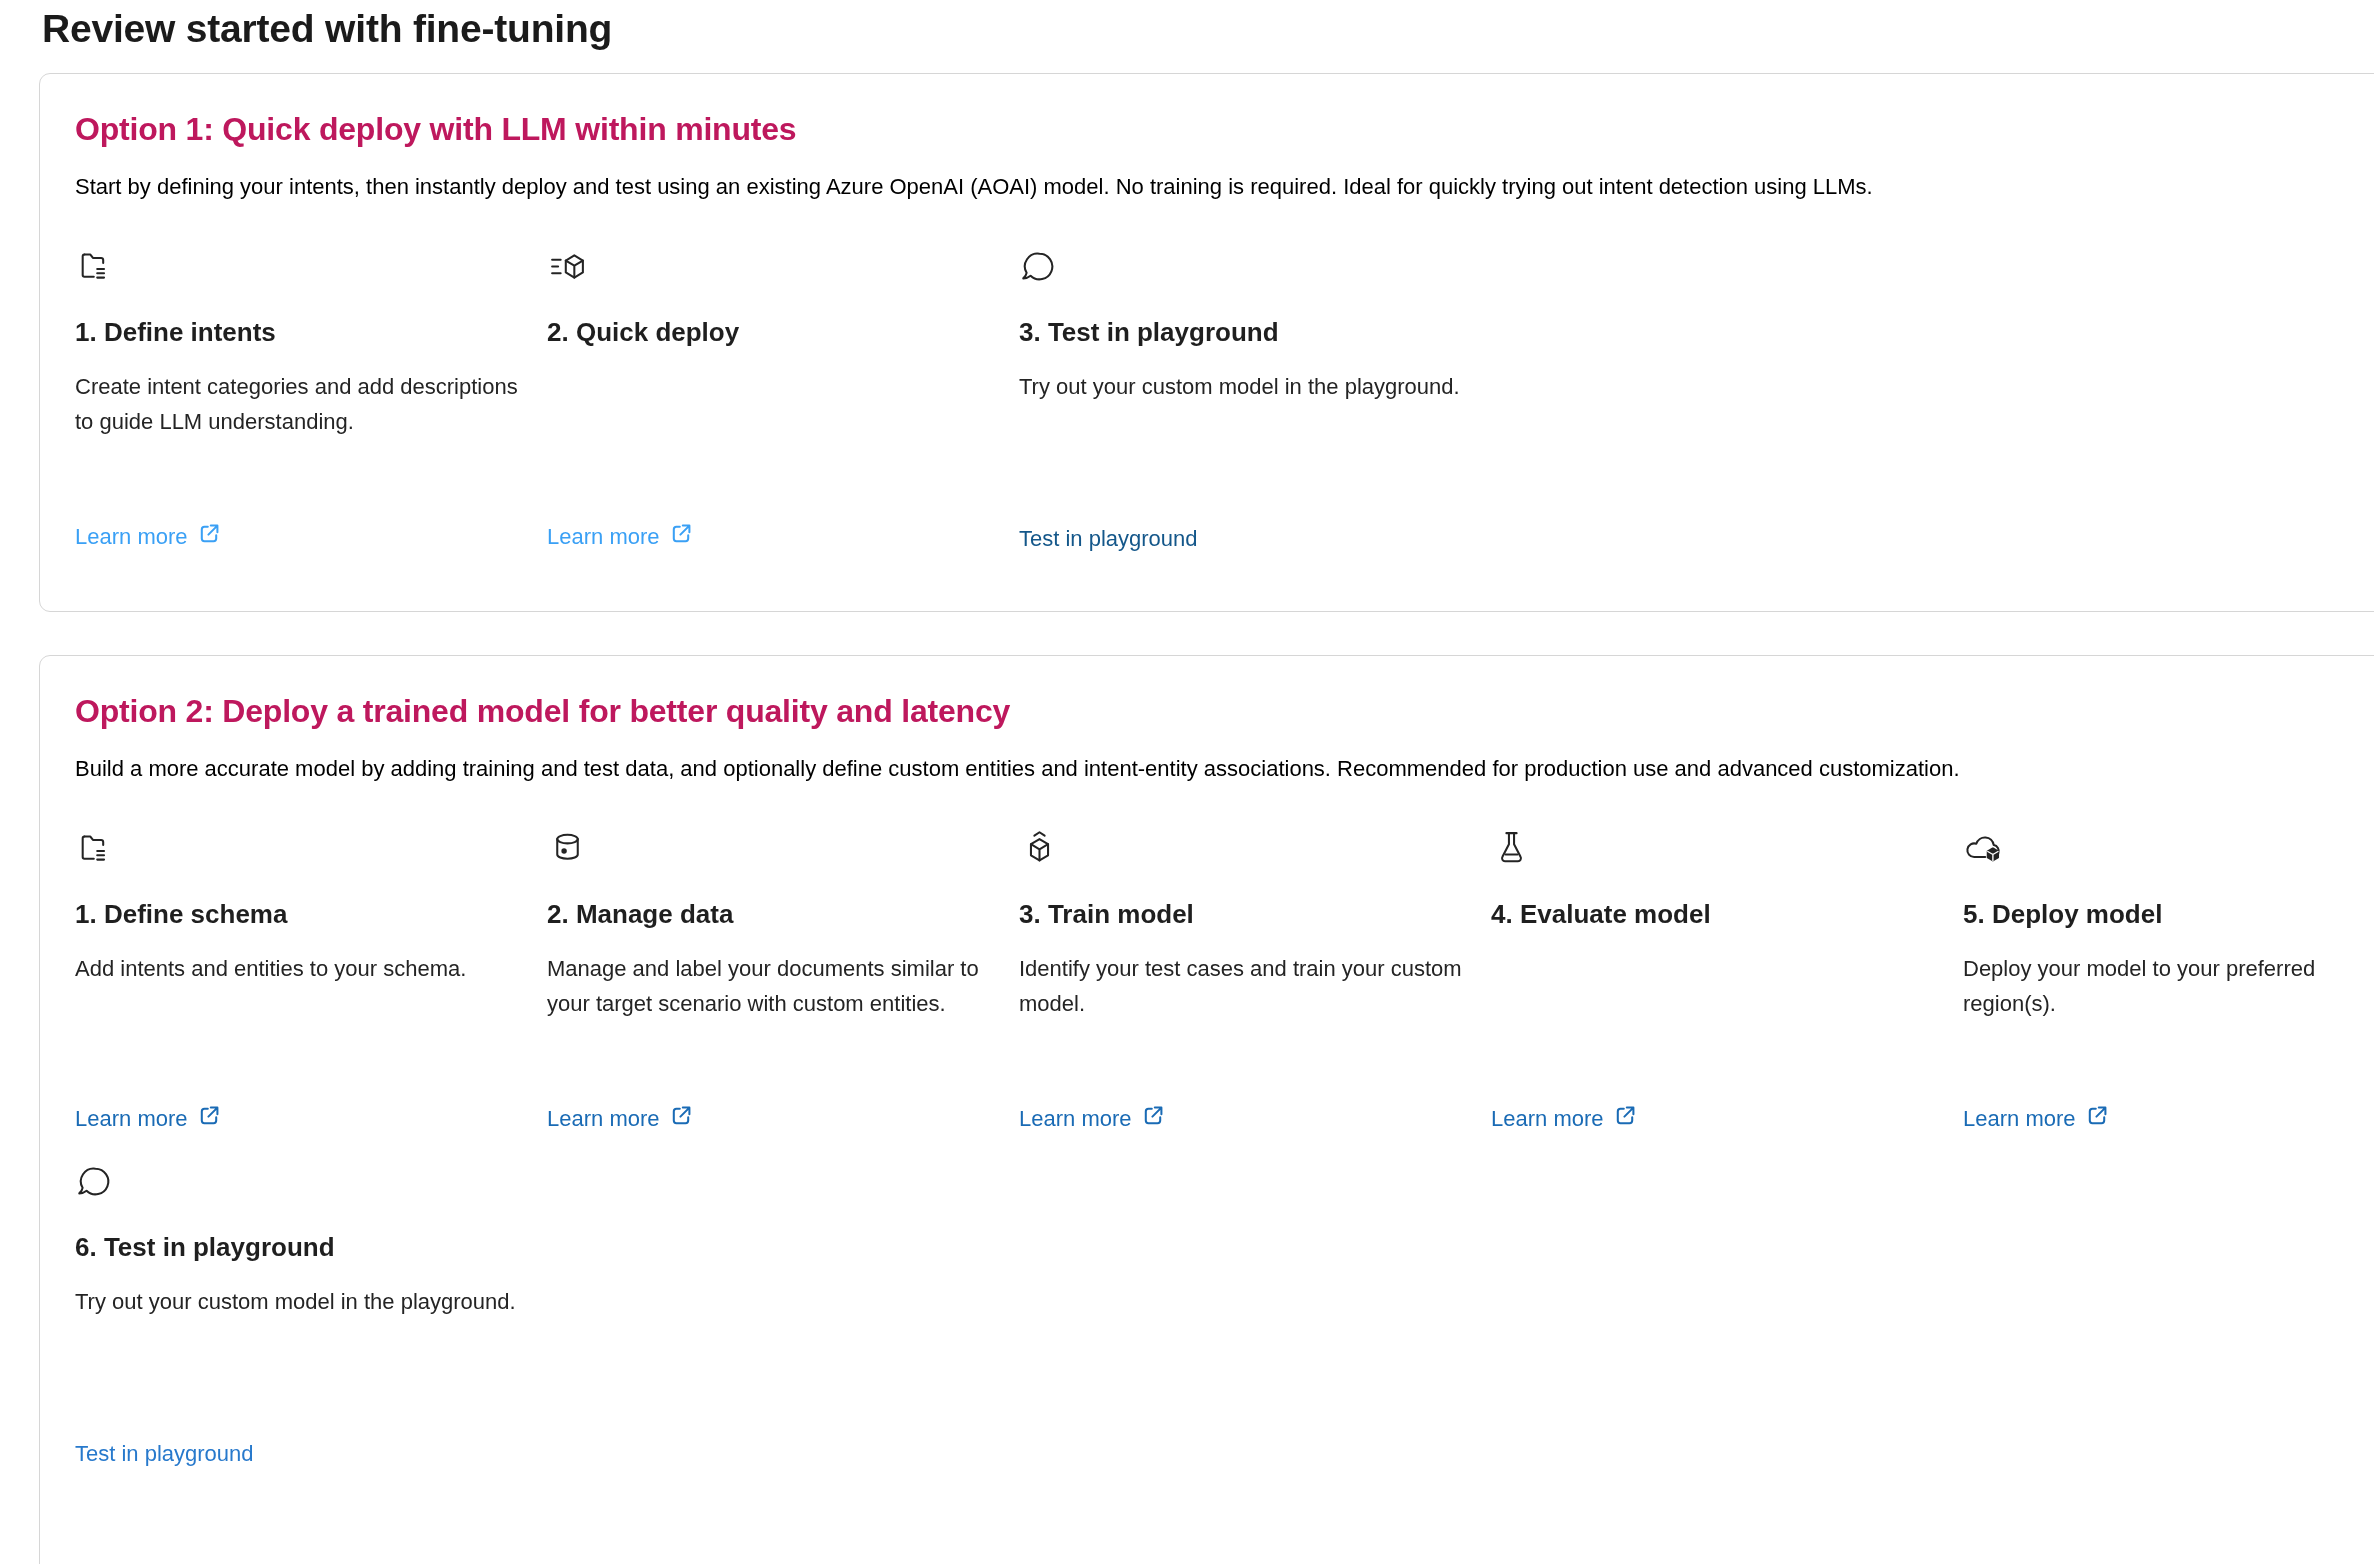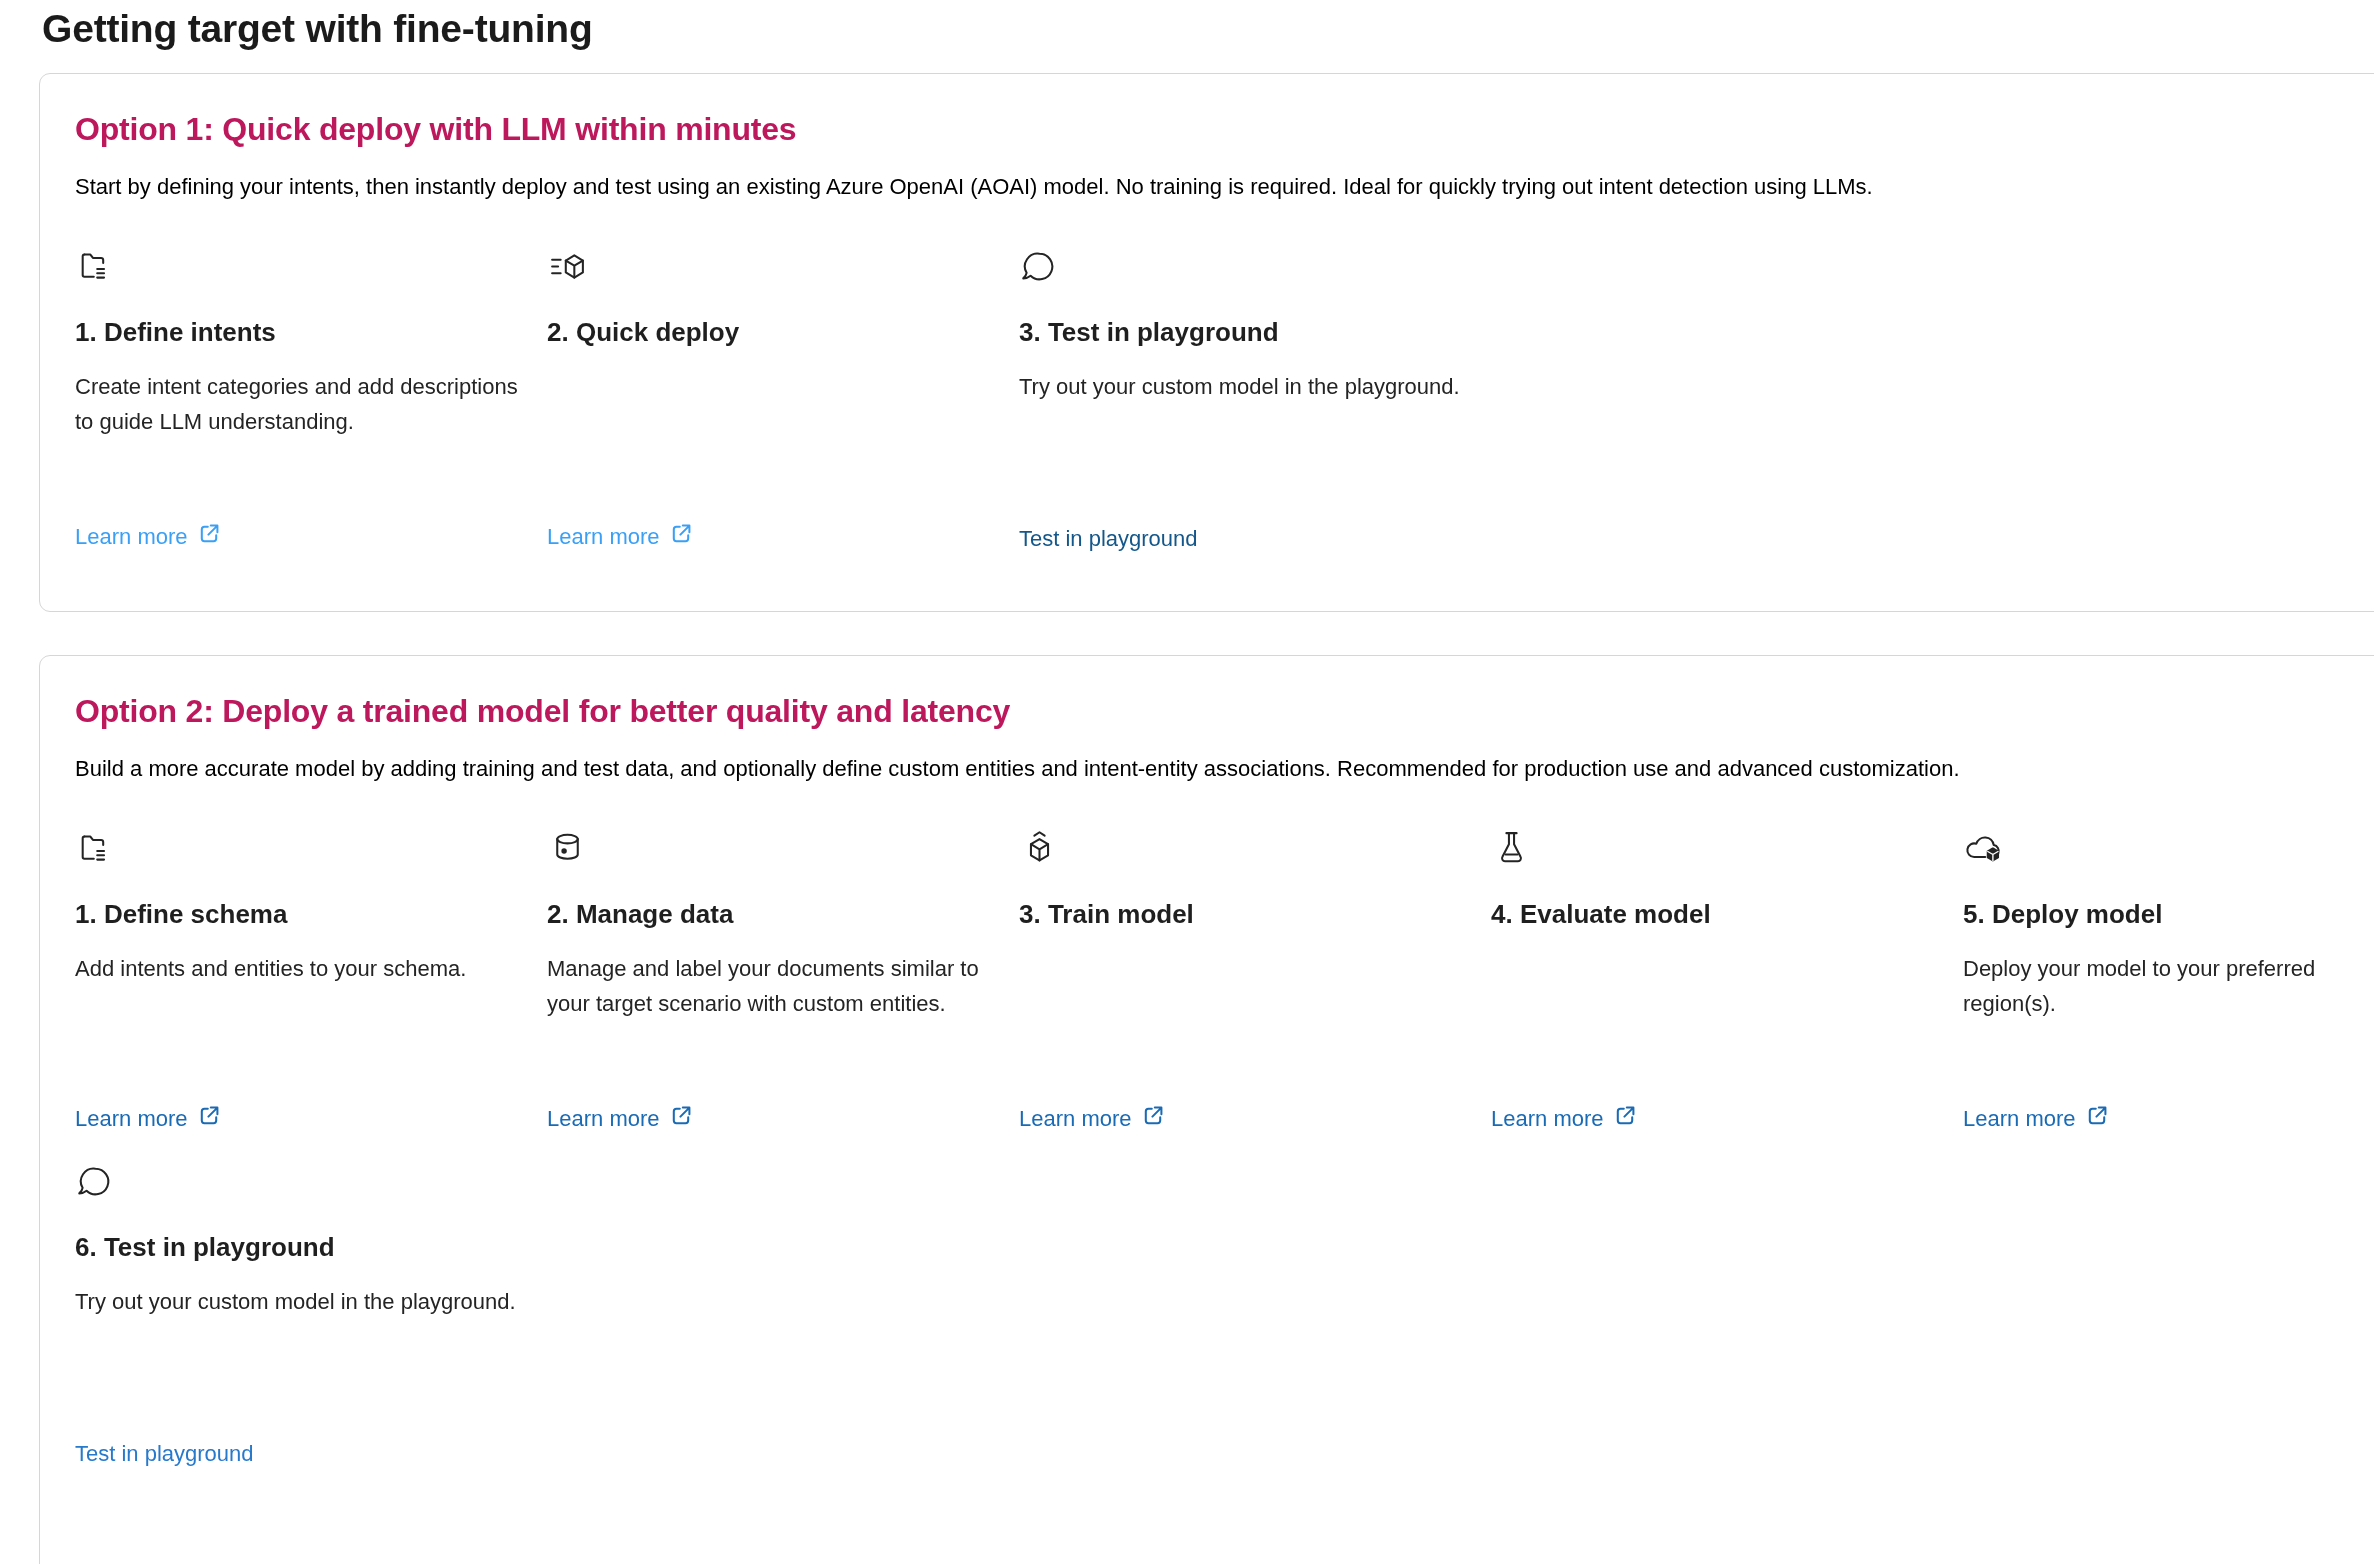--- a/index.html
+++ b/index.html
@@ -45,21 +45,21 @@
   .link-learn-1 { color: #3aa0f5; }
   .link-learn-2 { color: #1a6bb5; }
   .link-test-1  { color: #14578a; }
   .link-test-2  { color: #2779cc; }
   .ext-icon svg { width: 24px; height: 24px; stroke: currentColor; fill: none;
                   stroke-width: 1.7; stroke-linecap: round; stroke-linejoin: round; }
 </style>
 </head>
 <body>
 
-<h1 class="page-title">Getting target with fine-tuning</h1>
+<h1 class="page-title">Review started with fine-tuning</h1>
 
 <section class="card">
   <h2 class="card-heading">Option 1: Quick deploy with LLM within minutes</h2>
   <p class="card-desc">Start by defining your intents, then instantly deploy and test using an existing Azure OpenAI (AOAI) model. No training is required. Ideal for quickly trying out intent detection using LLMs.</p>
 
   <div class="steps-grid cols-3">
 
     <div class="step">
       <div class="step-icon" aria-hidden="true">
         <svg viewBox="0 0 48 48">
@@ -167,20 +167,21 @@
 
     <div class="step">
       <div class="step-icon" aria-hidden="true">
         <svg viewBox="0 0 48 48">
           <path d="M24 13l10 6v13l-10 6-10-6V19z"></path>
           <path d="M14 19l10 6 10-6M24 25v13"></path>
           <path d="M18 9l6-4 6 4"></path>
         </svg>
       </div>
       <h3 class="step-title">3. Train model</h3>
+      <p class="step-body">Identify your test cases and train your custom model.</p>
       <a class="step-link link-learn-2">
         <span>Learn more</span>
         <span class="ext-icon" aria-hidden="true">
           <svg viewBox="0 0 20 20">
             <path d="M9 4H6.2C5 4 4 5 4 6.2v7.6C4 15 5 16 6.2 16h7.6c1.2 0 2.2-1 2.2-2.2V11"></path>
             <path d="M11.5 3H17v5.5M17 3l-7.5 7.5"></path>
           </svg>
         </span>
       </a>
     </div>

